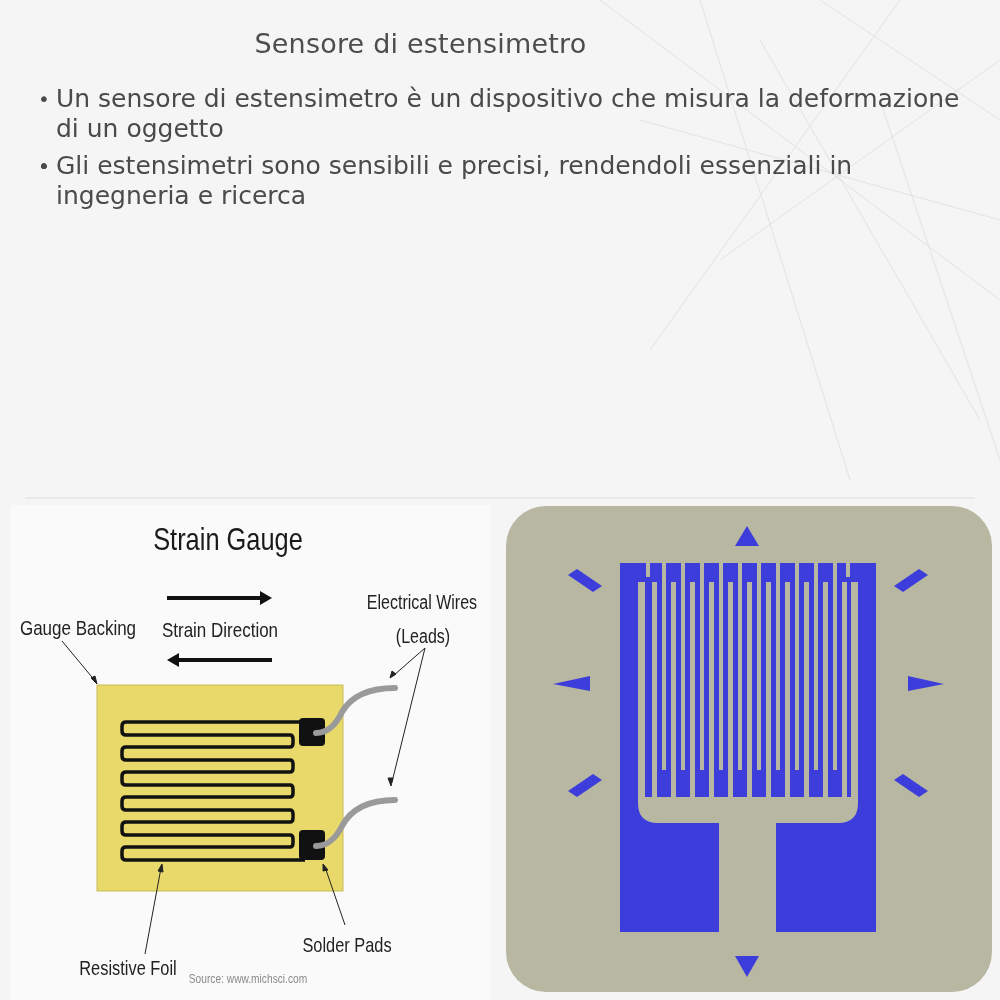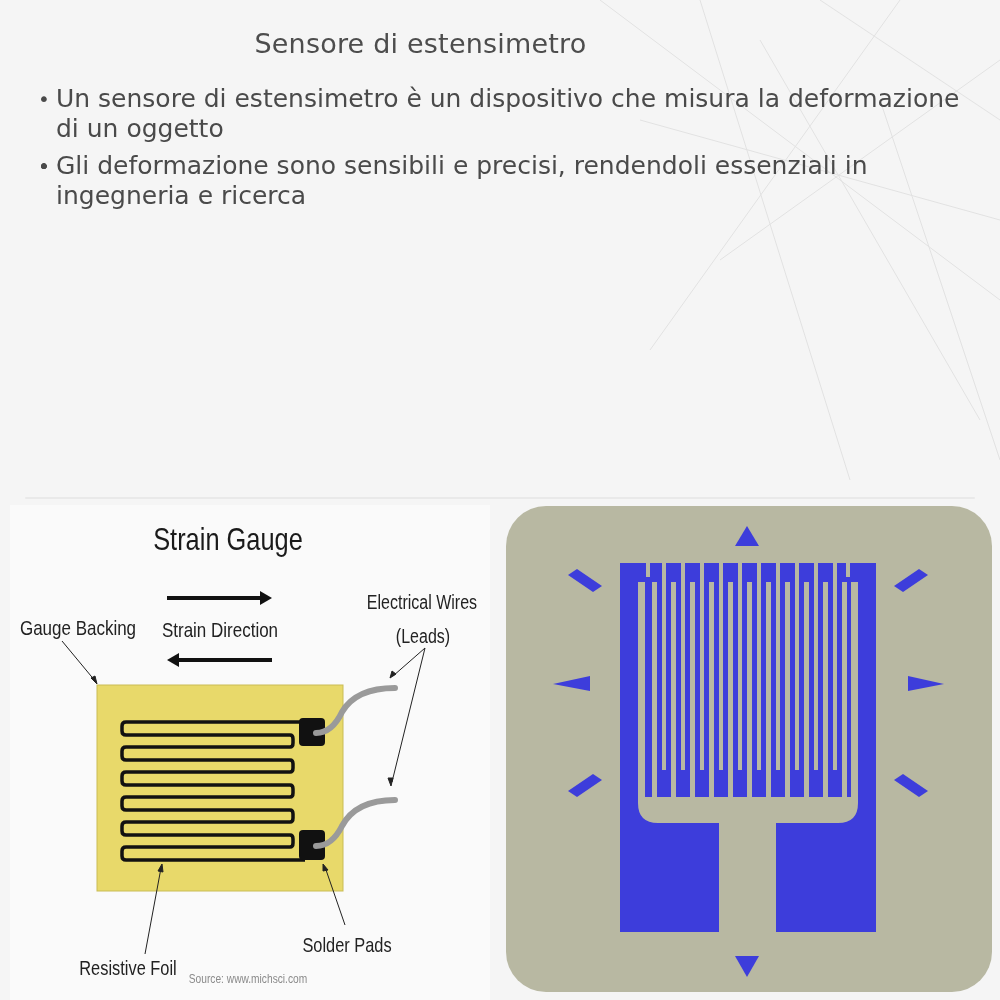--- a/index.html
+++ b/index.html
@@ -30,21 +30,21 @@
       <path d="M880 100 L1000 460"></path>
   </g>
 </svg>
 
 <div class="title">Sensore di estensimetro</div>
 
 <ul class="bullets">
   <li><span class="dot">•</span><span>Un sensore di estensimetro è un dispositivo che misura la deformazione di un oggetto</span></li>
   <li><span class="dot">•</span></li>
   <li><span class="dot">•</span></li>
-  <li><span class="dot">•</span><span>Gli deformazione sono sensibili e precisi, rendendoli essenziali in ingegneria e ricerca</span></li>
+  <li><span class="dot">•</span><span>Gli estensimetri sono sensibili e precisi, rendendoli essenziali in ingegneria e ricerca</span></li>
 </ul>
 
 <div class="divider"></div>
 
 <svg class="left-fig" viewBox="0 505 490 495">
   <rect x="10" y="505" width="480" height="495" fill="#fafafa"></rect>
   <text class="svg-label" x="228" y="550" font-size="31" text-anchor="middle" fill="#1a1a1a" transform="translate(228 0) scale(0.82 1) translate(-228 0)">Strain Gauge</text>
 
   <g>
     <line x1="167" y1="598" x2="262" y2="598" stroke="#111" stroke-width="4"></line>

